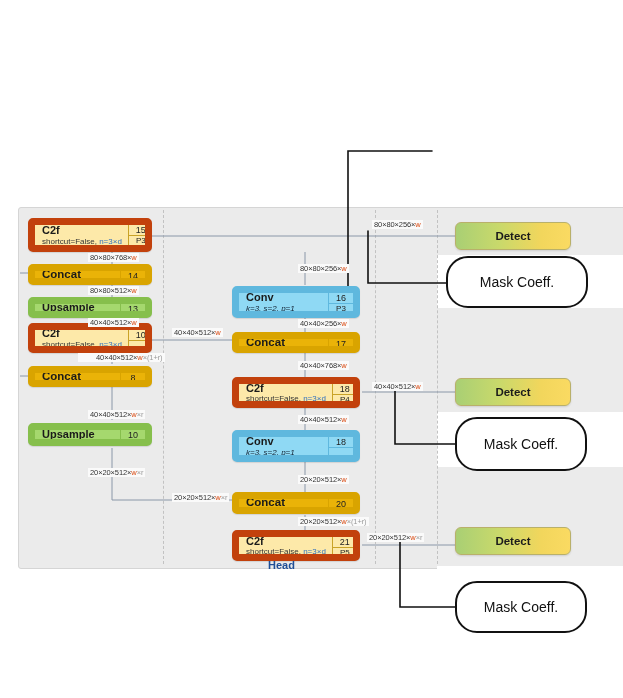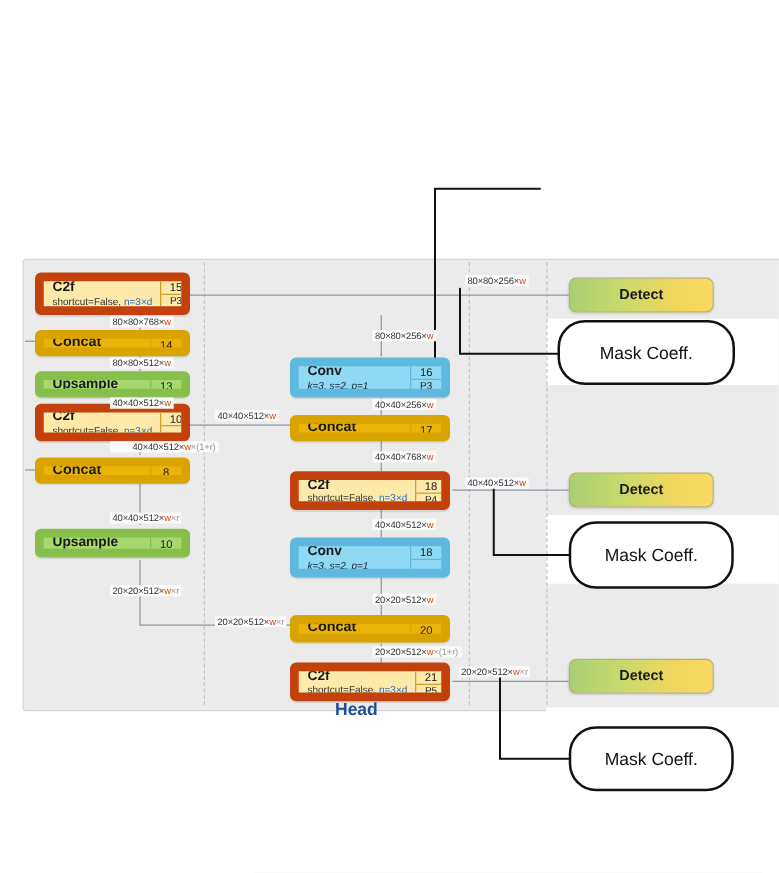--- a/index.html
+++ b/index.html
@@ -81,21 +81,21 @@
 
   
   .shape{
     position:absolute;background:#fafafa;padding:0 2px;
     font-size:7.5px;color:#333;white-space:nowrap;letter-spacing:-.1px;
   }
   .shape .w{color:#d9480f;}
   .shape .r{color:#9a9a9a;}
 
   .headlbl{
-    position:absolute;font-weight:bold;font-size:14px;color:#1f4e96;
+    position:absolute;font-weight:bold;font-size:11px;color:#1f4e96;
   }
 
   svg.wires{position:absolute;left:0;top:0;width:623px;height:698px;
             overflow:visible;pointer-events:none;}
 </style>
 </head>
 <body>
 
 <div id="canvas">
 
@@ -281,21 +281,21 @@
 
   <div class="shape" style="left:88px;top:253px;">
     <span>80×80×768×</span><span class="w">w</span><span class="r"></span>
   </div>
   <div class="shape" style="left:88px;top:286px;">
     <span>80×80×512×</span><span class="w">w</span><span class="r"></span>
   </div>
   <div class="shape" style="left:88px;top:318px;">
     <span>40×40×512×</span><span class="w">w</span><span class="r"></span>
   </div>
-  <div class="shape" style="left:88px;top:353px;overflow:hidden;max-width:75px;padding-left:18px;">
+  <div class="shape" style="left:78px;top:353px;overflow:hidden;max-width:75px;padding-left:18px;">
     <span>40×40×512×</span><span class="w">w</span><span class="r">×(1+r)</span>
   </div>
   <div class="shape" style="left:88px;top:391px;margin-top:19px;">
     <span>40×40×512×</span><span class="w">w</span><span class="r">×r</span>
   </div>
   <div class="shape" style="left:88px;top:468px;">
     <span>20×20×512×</span><span class="w">w</span><span class="r">×r</span>
   </div>
   <div class="shape" style="left:172px;top:328px;">
     <span>40×40×512×</span><span class="w">w</span><span class="r"></span>

